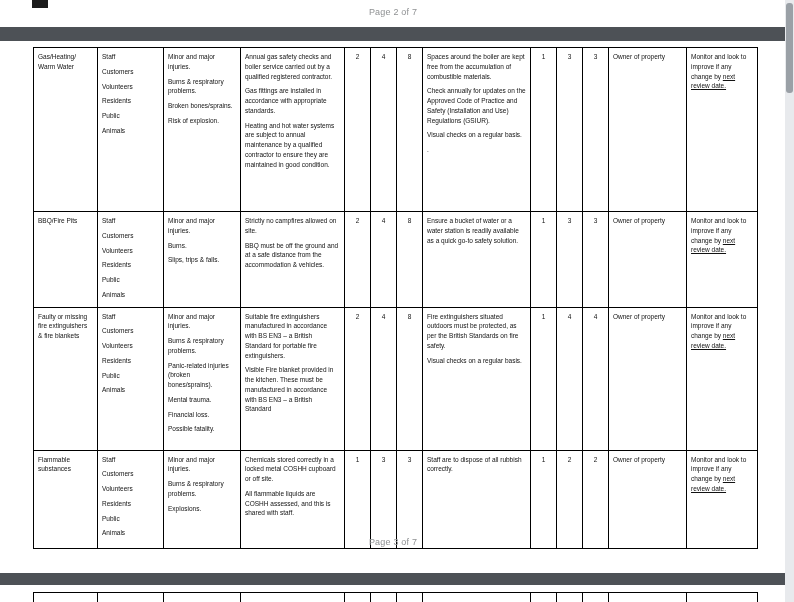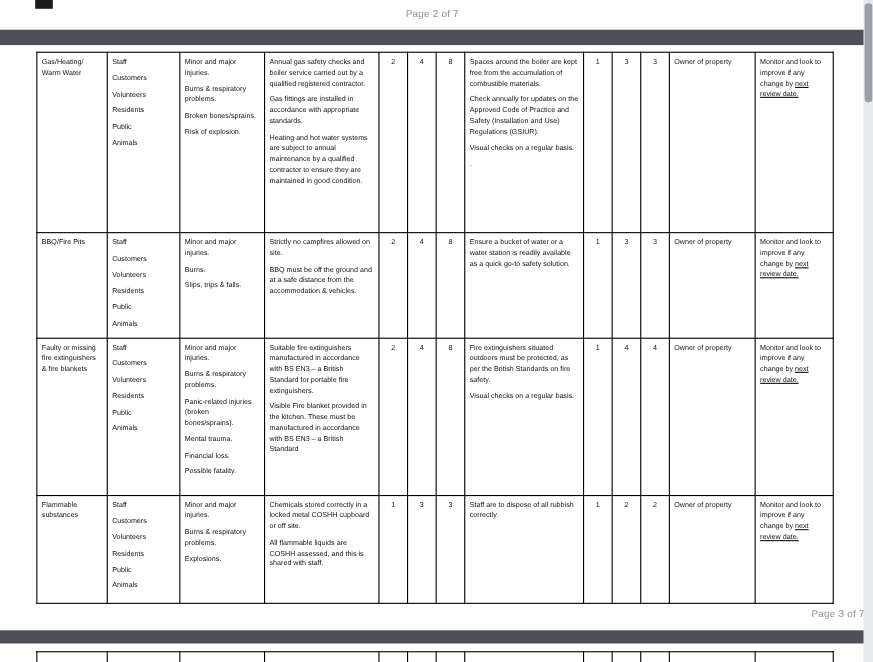--- a/index.html
+++ b/index.html
@@ -15,21 +15,21 @@
   .page { position: absolute; left: 0; width: 786px; background: #ffffff; }
   .page-prev { top: 0; height: 27px; }
   .page-main { top: 41px; height: 532px; }
   .page-next { top: 585px; height: 17px; overflow: hidden; }
 
   .page-footer {
     position: absolute; width: 100%; text-align: center;
     font-size: 9px; color: #8f9193; letter-spacing: 0.2px;
   }
   .prev-footer { top: 7px; }
-  .main-footer { top: 512px; text-align: right; }
+  .main-footer { top: 496px; }
 
   .remnant { position: absolute; left: 32px; top: 0; width: 16px; height: 8px; background: #1c1c1c; }
 
   .risk-table {
     position: absolute; left: 33px; top: 6px; width: 724px;
     border-collapse: collapse; table-layout: fixed;
   }
   .risk-table td {
     border: 1px solid #000;
     vertical-align: top;

